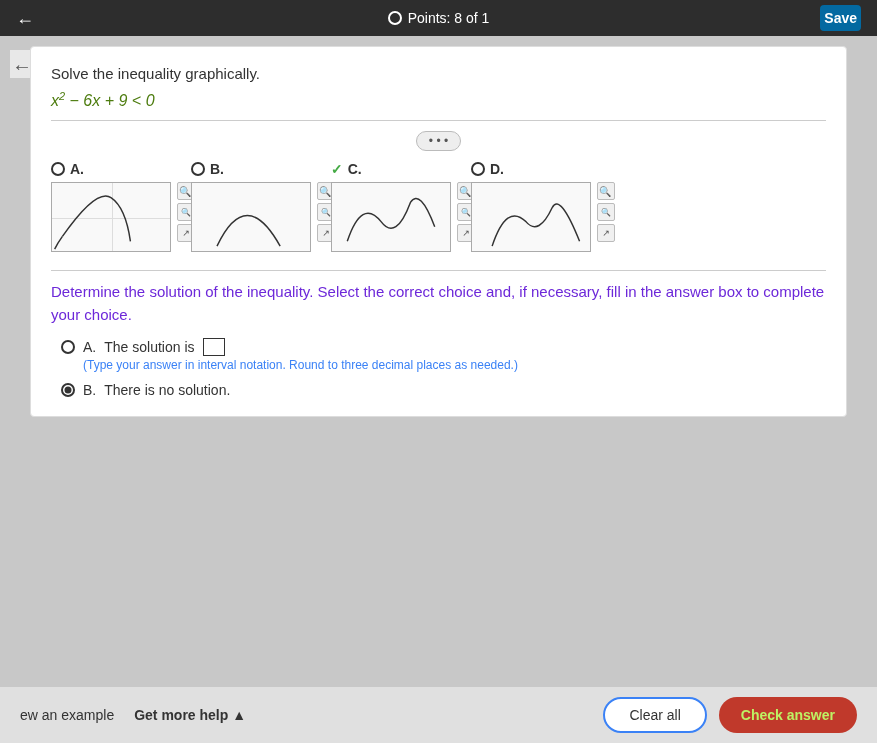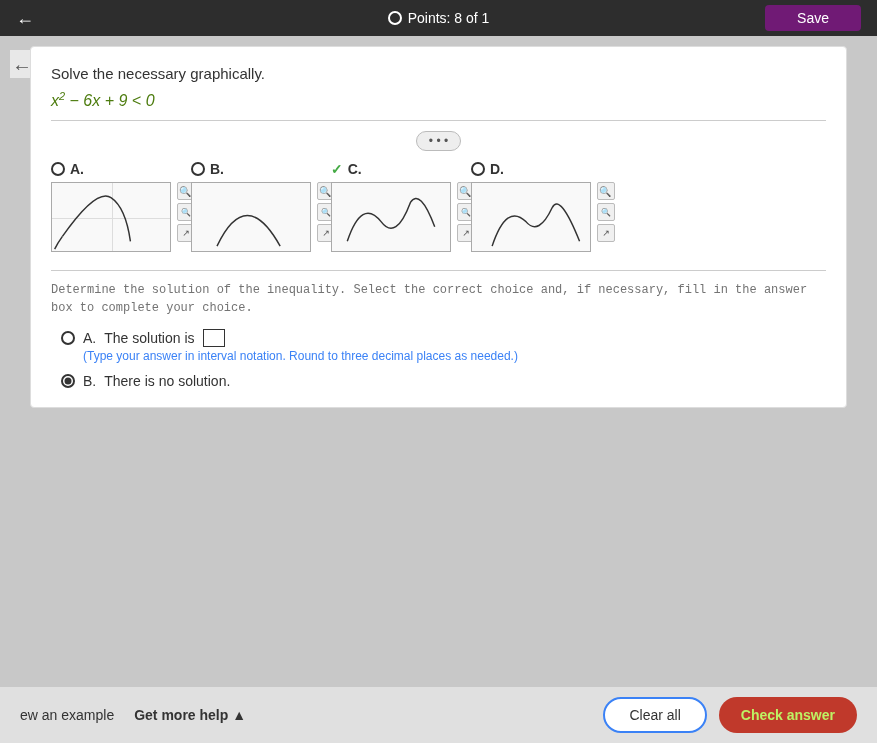--- a/index.html
+++ b/index.html
@@ -35,26 +35,26 @@
       border-radius: 50%;
       border: 2px solid white;
       display: inline-block;
     }
 
     .save-btn {
       position: absolute;
       right: 16px;
       top: 50%;
       transform: translateY(-50%);
-      background: #701a75;
+      background: #0369a1;
       color: white;
       border: none;
-      padding: 5px 32px;
-      font-size: 14px;
-      font-weight: normal;
+      padding: 5px 4px;
+      font-size: 14px;
+      font-weight: bold;
       border-radius: 4px;
       cursor: pointer;
     }
 
     .back-arrow {
       position: absolute;
       left: 16px;
       top: 50%;
       transform: translateY(-50%);
       color: white;
@@ -213,25 +213,24 @@
     }
 
     .grid-line-v {
       position: absolute;
       top: 0;
       bottom: 0;
       border-left: 1px solid #ddd;
     }
 
     .determine-section {
-      font-size: 12px;
-      color: #737373;
+      font-size: 15px;
+      color: #6d28d9;
       margin-bottom: 12px;
       line-height: 1.5;
-      font-family: Liberation Mono, monospace;
     }
 
     .answer-options {
       display: flex;
       flex-direction: column;
       gap: 10px;
       margin-left: 10px;
     }
 
     .answer-option {
@@ -363,21 +362,21 @@
     <span class="points-circle"></span>
     <span>Points: 8 of 1</span>
   </div>
   <button class="save-btn">Save</button>
 </div>
 
 <div class="back-nav">←</div>
 
 <div class="main-content">
 
-  <p class="problem-title">Solve the necessary graphically.</p>
+  <p class="problem-title">Solve the inequality graphically.</p>
 
   <p class="equation">
     x<sup>2</sup> − 6x + 9 &lt; 0
   </p>
 
   <hr class="divider">
 
   <button class="more-btn">• • •</button>
 
 

